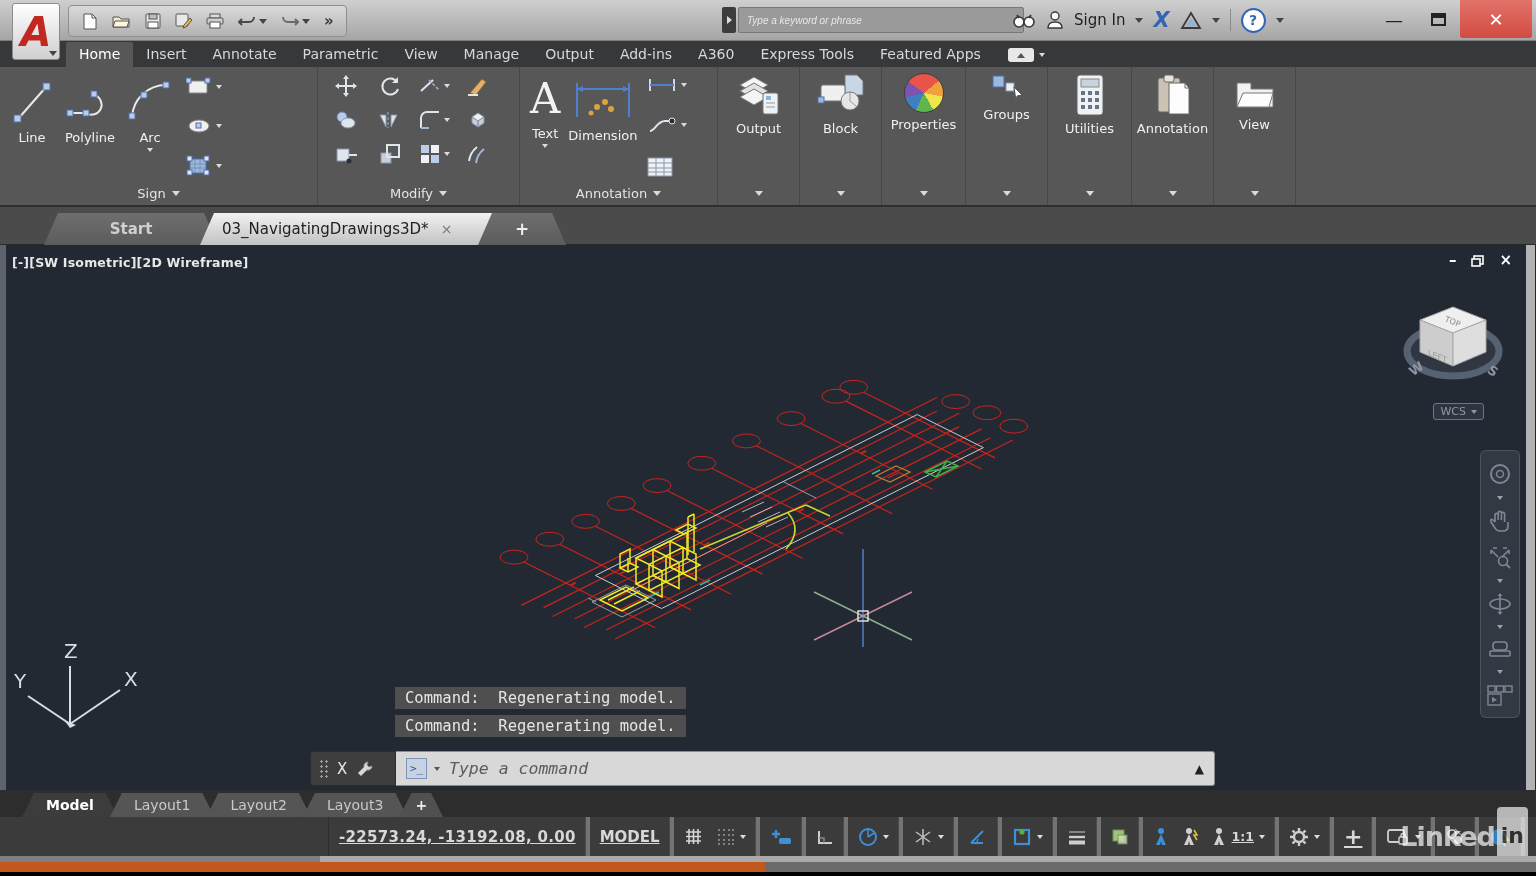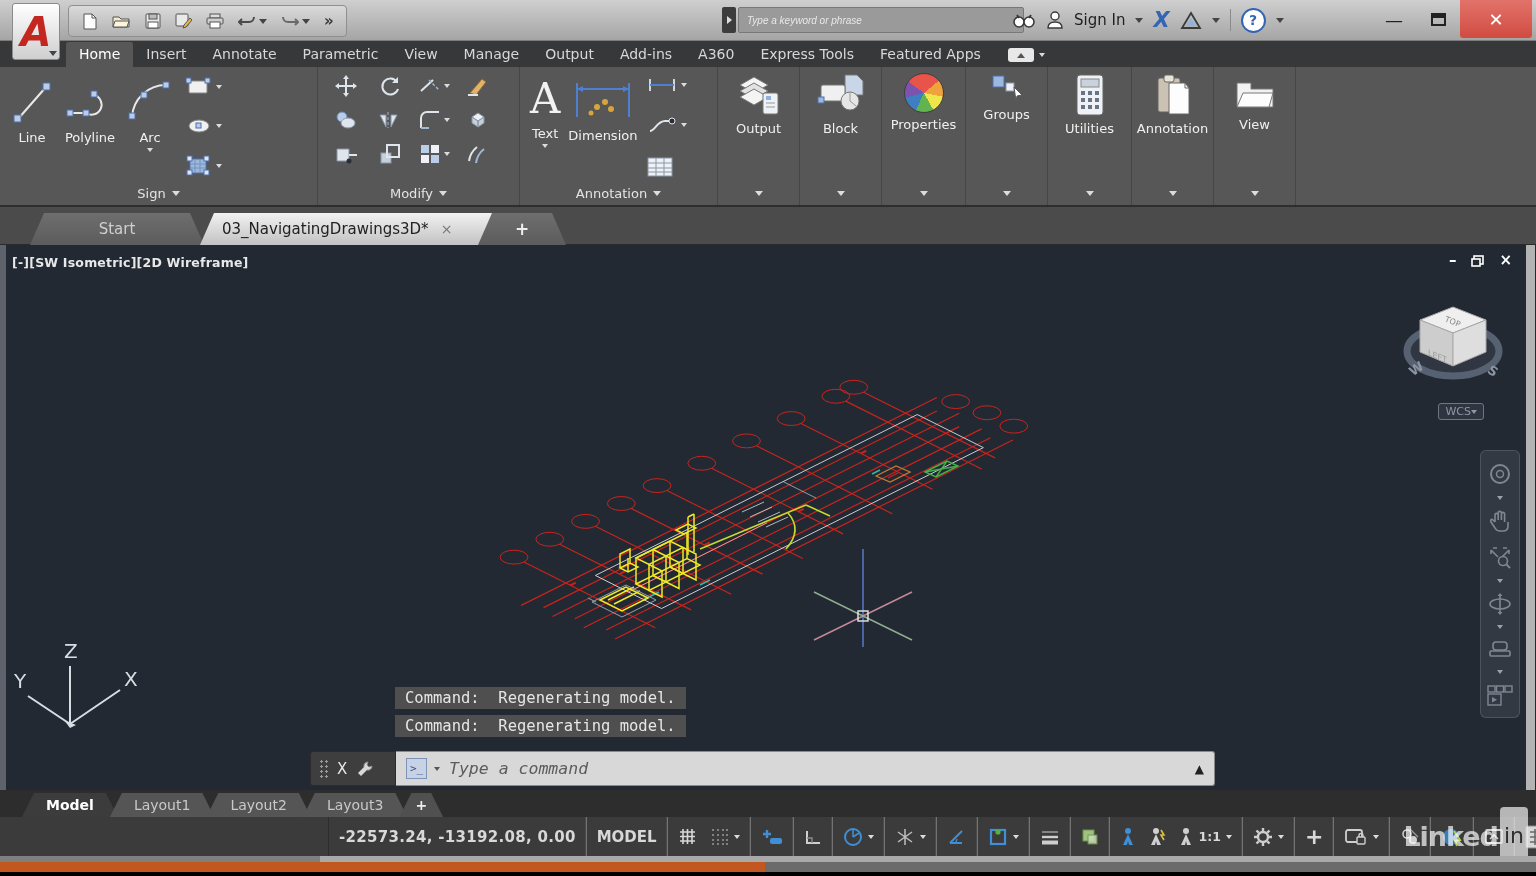--- a/index.html
+++ b/index.html
@@ -61,35 +61,35 @@
   .solo{align-items:center;justify-content:flex-start;display:flex;flex-direction:column;gap:4px;padding-top:6px;flex:1;}
   .solo .lbl{font-size:13px;color:#f0f0f0;}
   .props-wheel{width:38px;height:38px;border-radius:50%;
      background:conic-gradient(#e8534a 0 14%,#f0a23c 14% 28%,#efe64c 28% 42%,#62b44e 42% 57%,#3e7fc1 57% 71%,#7c54b0 71% 85%,#e8534a 85% 100%);
      border:1px solid #3f3f3f;}
 
   
   .filetabs{position:absolute;left:0;top:207px;width:1536px;height:38px;background:#4b4b4b;border-bottom:1px solid #2a2a2a;box-sizing:border-box;}
   .ftab{position:absolute;top:6px;height:32px;display:flex;align-items:center;padding:0 22px;font-size:15px;
         clip-path:polygon(14px 0,calc(100% - 14px) 0,100% 100%,0 100%);}
-  .ftab.start{left:30px;width:130px;background:linear-gradient(#6e6e6e,#5c5c5c);color:#cfcfcf;justify-content:center;}
+  .ftab.start{left:44px;width:130px;background:linear-gradient(#6e6e6e,#5c5c5c);color:#cfcfcf;justify-content:center;font-weight:bold;}
   .ftab.active{left:200px;width:270px;background:linear-gradient(#f2f2f2,#c2c2c2);color:#222;gap:12px;}
   .ftab.active .x{color:#777;font-size:14px;}
   .ftab.plus{left:478px;width:44px;background:linear-gradient(#6e6e6e,#5c5c5c);color:#eee;justify-content:center;font-size:17px;font-weight:bold;}
 
   
   .canvas{position:absolute;left:0;top:245px;width:1536px;height:545px;background:#222933;overflow:hidden;}
   .canvas .leftedge{position:absolute;left:0;top:0;bottom:0;width:6px;background:#8f9399;opacity:.55;}
   .canvas .rightedge{position:absolute;right:1px;top:0;bottom:0;width:9px;background:#b3b3b3;}
   .vplabel{position:absolute;left:12px;top:10px;color:#e8e8e8;font-size:12.5px;font-weight:bold;letter-spacing:.2px;}
   .vpctrls{position:absolute;right:24px;top:8px;display:flex;gap:15px;align-items:center;color:#fff;}
   .vpctrls .mini{font-size:15px;font-weight:bold;line-height:1;}
   .viewcube{position:absolute;right:28px;top:48px;width:110px;height:112px;}
   .wcs-pill{position:absolute;right:52px;top:158px;border:1px solid #6d7784;border-radius:3px;color:#8e99a6;
-            background:rgba(120,130,140,.15);font-size:11px;padding:1px 6px;display:flex;align-items:center;}
+            background:rgba(120,130,140,.15);font-size:11px;padding:1px 6px;display:flex;align-items:center;gap:5px;}
   .navbar{position:absolute;right:16px;top:205px;width:40px;height:268px;border-radius:6px;
           background:rgba(150,158,168,.14);border:1px solid rgba(200,205,212,.18);
           display:flex;flex-direction:column;align-items:center;justify-content:space-around;padding:6px 0;box-sizing:border-box;}
   .navbar svg{opacity:.75;}
   .ucs{position:absolute;left:8px;bottom:58px;}
   .cmd-history{position:absolute;left:395px;top:442px;display:flex;flex-direction:column;gap:6px;}
   .cmd-line{background:#4f4f4f;color:#e6e6e6;font-family:"DejaVu Sans Mono","Liberation Mono",monospace;
             font-size:15.5px;padding:2px 10px;white-space:pre;width:fit-content;}
   .cmd-dock{position:absolute;left:310px;top:506px;width:905px;height:35px;display:flex;align-items:stretch;}
   .cmd-grip{width:86px;background:#3e3e3e;border:1px solid #2c2c2c;border-radius:3px 0 0 3px;
@@ -108,30 +108,30 @@
   
   .layoutrow{position:absolute;left:0;top:790px;width:1536px;height:27px;background:#2d2d2d;display:flex;align-items:flex-end;padding-left:22px;box-sizing:border-box;}
   .ltab{height:24px;display:flex;align-items:center;justify-content:center;font-size:14px;padding:0 24px;margin-right:-8px;
         clip-path:polygon(12px 0,calc(100% - 12px) 0,100% 100%,0 100%);background:#555;color:#c9c9c9;}
   .ltab.model{background:#3c3c3c;color:#fff;font-weight:bold;}
   .ltab.plus{padding:0 16px;background:#505050;color:#eee;font-weight:bold;}
 
   
   .statusbar{position:absolute;left:0;top:817px;width:1536px;height:39px;background:#3b3b3b;
              display:flex;align-items:stretch;padding-left:328px;box-sizing:border-box;color:#d8d8d8;}
-  .sb-item{display:flex;align-items:center;justify-content:center;gap:5px;padding:0 10px;border-right:1px solid #737373;
-           box-shadow:inset -1px 0 0 #4a4a4a;font-size:15px;white-space:nowrap;}
+  .sb-item{display:flex;align-items:center;justify-content:center;gap:5px;padding:0 10px;border-right:4px solid #737373;
+           box-shadow:inset -1px 0 0 #4a4a4a;font-size:15px;white-space:nowrap;text-decoration:underline;}
   .sb-item.first{border-left:1px solid #2d2d2d;}
   .sb-item svg{display:block;}
   .coords{font-weight:bold;letter-spacing:.3px;}
   .modelbtn{font-weight:bold;}
   .scale-label{font-size:12.5px;font-weight:bold;}
   .watermark{position:absolute;right:8px;top:818px;height:36px;display:flex;align-items:center;gap:2px;opacity:.8;pointer-events:none;}
   .watermark .t{color:rgba(255,255,255,.85);font-size:27px;font-weight:bold;letter-spacing:-1px;}
-  .watermark .box{background:rgba(235,235,235,.9);color:#2d2d2d;font-weight:normal;font-size:22px;border-radius:4px;padding:16px 4px;line-height:26px;}
+  .watermark .box{background:rgba(235,235,235,.9);color:#2d2d2d;font-weight:bold;font-size:22px;border-radius:4px;padding:16px 4px;line-height:26px;}
 
   
   .strip-light{position:absolute;left:0;top:856px;width:1536px;height:6px;
                background:linear-gradient(to right,#7f7f7f 0 320px,#a9a9a9 320px);}
   .progress{position:absolute;left:0;top:862px;width:1536px;height:10px;background:#6b6b6b;}
   .progress .fill{height:100%;width:765px;background:#c2571f;}
   .strip-black{position:absolute;left:0;top:872px;width:1536px;height:4px;background:#000;}
 </style>
 </head>
 <body>

